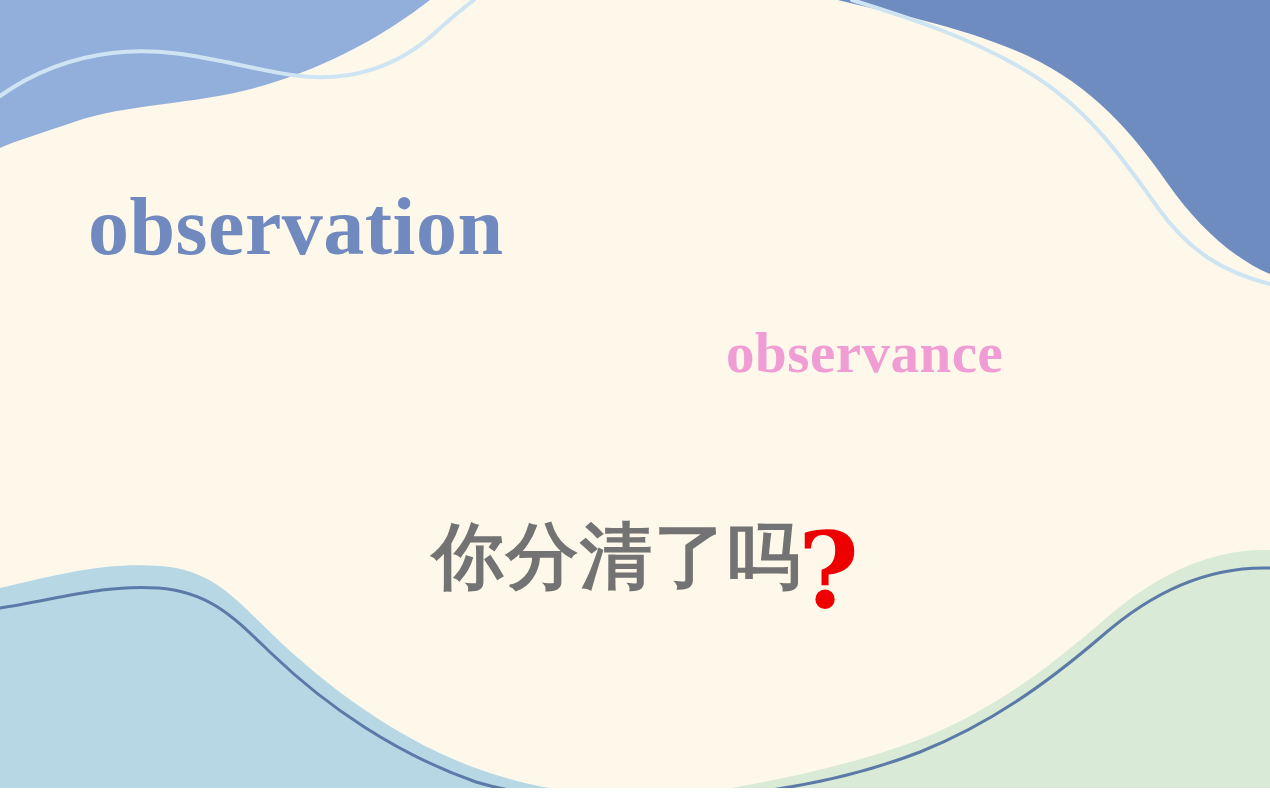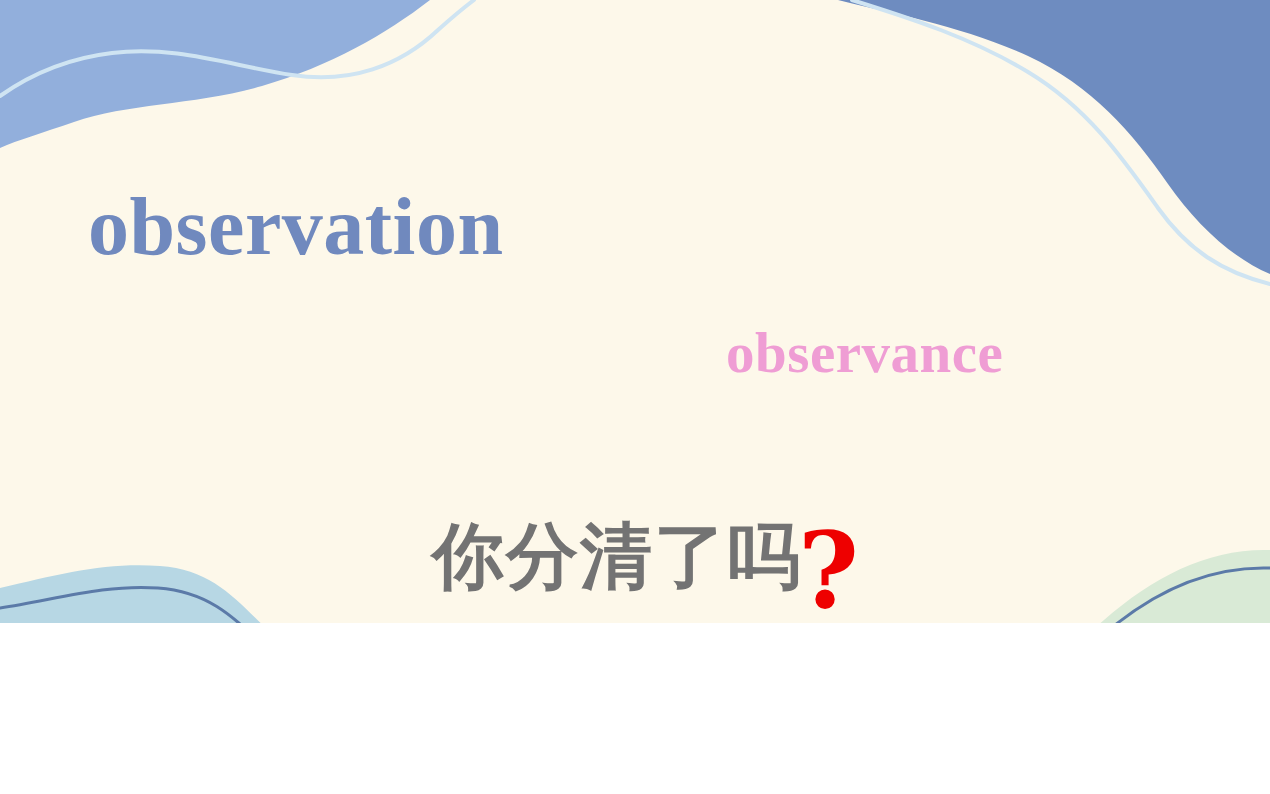--- a/index.html
+++ b/index.html
@@ -4,21 +4,21 @@
 <title>Vocabulary Comparison Card</title>
 <style>
   html, body {
     margin: 0;
     padding: 0;
     background: #ffffff;
   }
   #canvas {
     position: relative;
     width: 1270px;
-    height: 623px;
+    height: 788px;
     overflow: hidden;
     background: #fdf8ea;
     font-family: "Liberation Serif", "DejaVu Serif", serif;
   }
   #bg-decor {
     position: absolute;
     top: 0;
     left: 0;
     width: 1270px;
     height: 794px;

